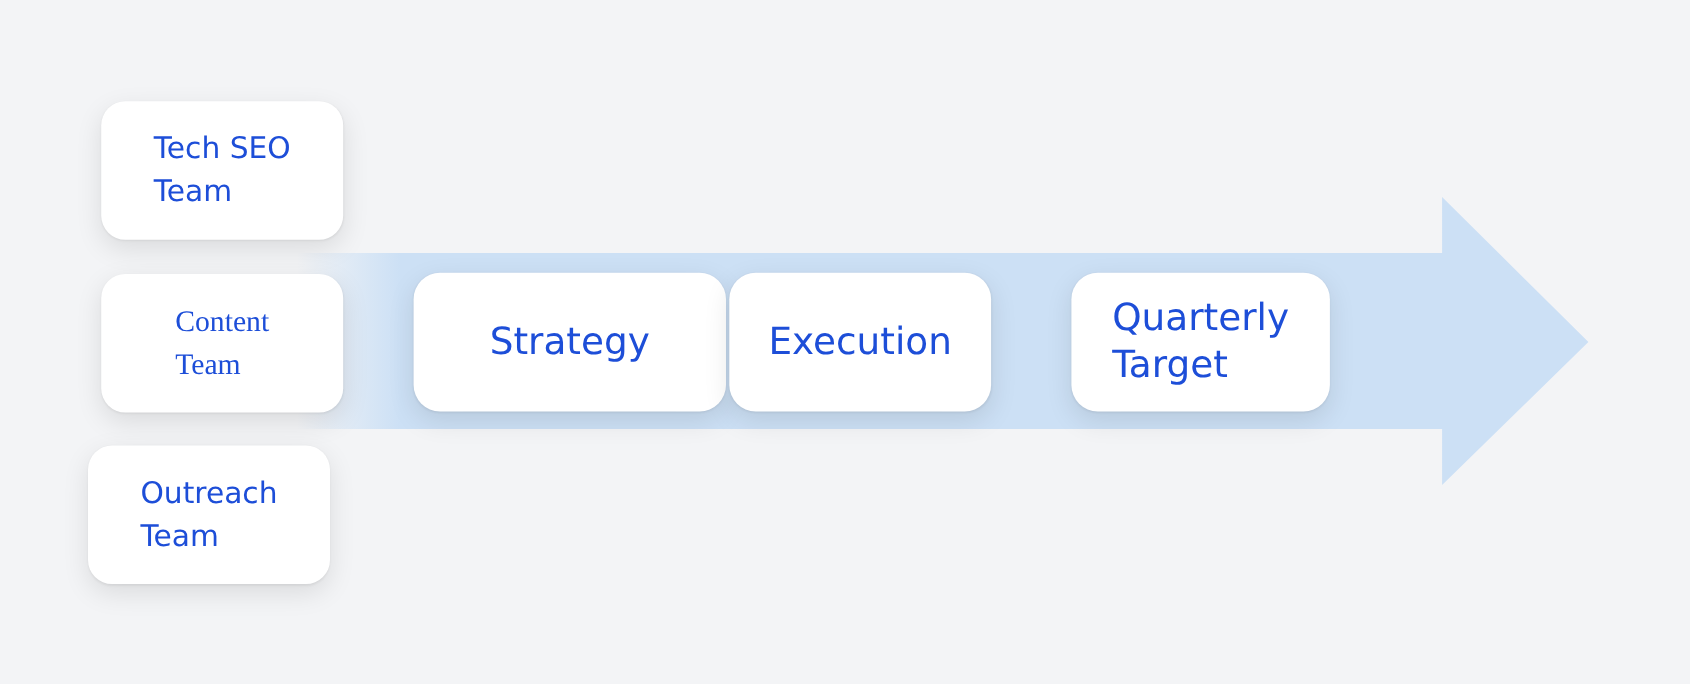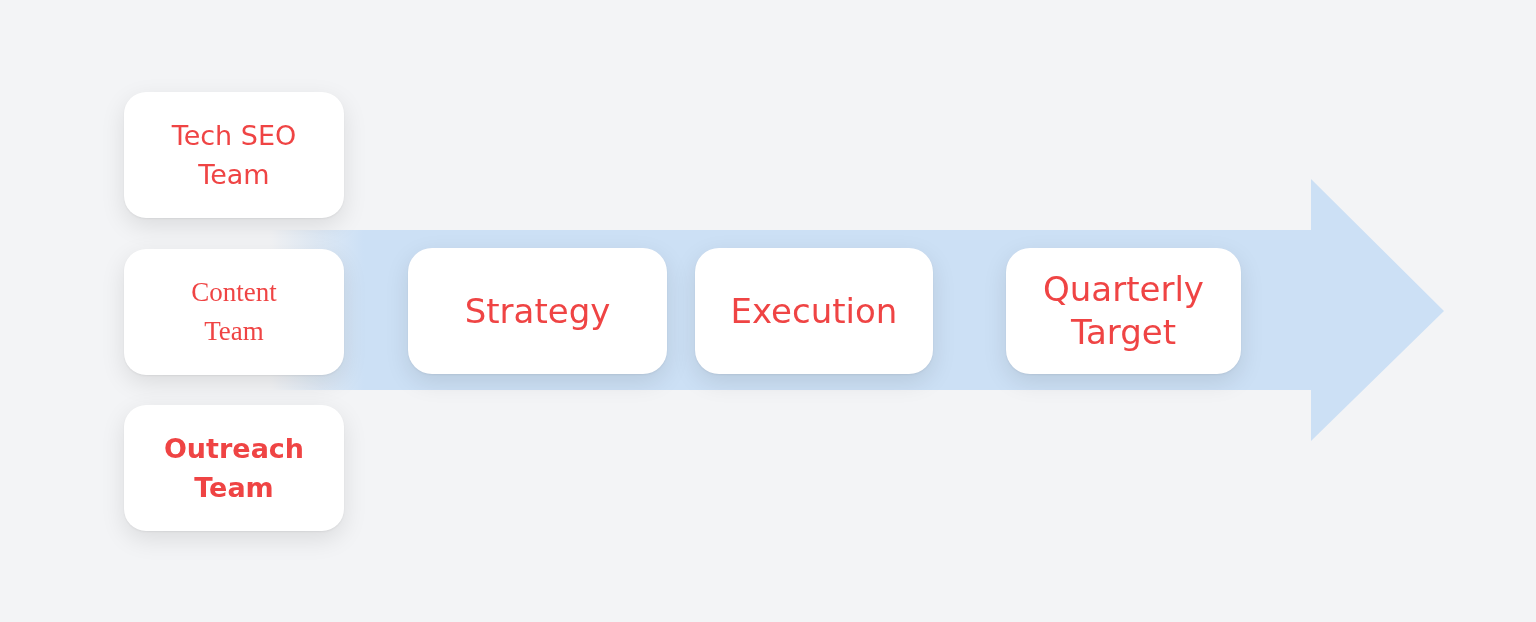--- a/index.html
+++ b/index.html
@@ -6,22 +6,22 @@
   body {
     width:1536px; height:622px; background:#f3f4f6; position:relative; overflow:hidden;
     font-family: "DejaVu Sans", "Liberation Sans", sans-serif;
   }
   .arrow {
     position:absolute; left:0; top:0; width:1536px; height:622px;
   }
   .box {
     position:absolute; background:#ffffff; border-radius:22px;
     box-shadow: 0 8px 24px rgba(0,0,0,0.10), 0 1px 2px rgba(0,0,0,0.06);
-    display:flex; align-items:center; justify-content:center; text-align:center;
-    color:#ef4444; box-sizing:border-box;margin-left:32px;
+    display:flex; align-items:center; justify-content:center; text-align:left;
+    color:#1d4ed8; box-sizing:border-box;
   }
   .team { width:220px; height:126px; font-size:27px; line-height:39px; }
   .step { height:126px; font-size:34px; line-height:43px; border-radius:24px; }
   .label { white-space:pre-line; }
 </style>
 </head>
 <body>
 
 <svg class="arrow" viewBox="0 0 1536 622">
   <defs>
@@ -35,26 +35,26 @@
 </svg>
 
 <div class="box team" style="left:92px;top:92px;">
   <span class="label">Tech SEO
 Team</span>
 </div>
 <div class="box team" style="left:92px;top:249px;font-family:Liberation Serif, serif;">
   <span class="label">Content
 Team</span>
 </div>
-<div class="box team" style="left:92px;top:405px;font-weight:bold;">
+<div class="box team" style="left:80px;top:405px;">
   <span class="label">Outreach
 Team</span>
 </div>
 
-<div class="box step" style="left:376px;top:248px;width:259px;">
+<div class="box step" style="left:376px;top:248px;width:284px;">
   <span class="label">Strategy</span>
 </div>
 <div class="box step" style="left:663px;top:248px;width:238px;">
   <span class="label">Execution</span>
 </div>
 <div class="box step" style="left:974px;top:248px;width:235px;">
   <span class="label">Quarterly
 Target</span>
 </div>
 

